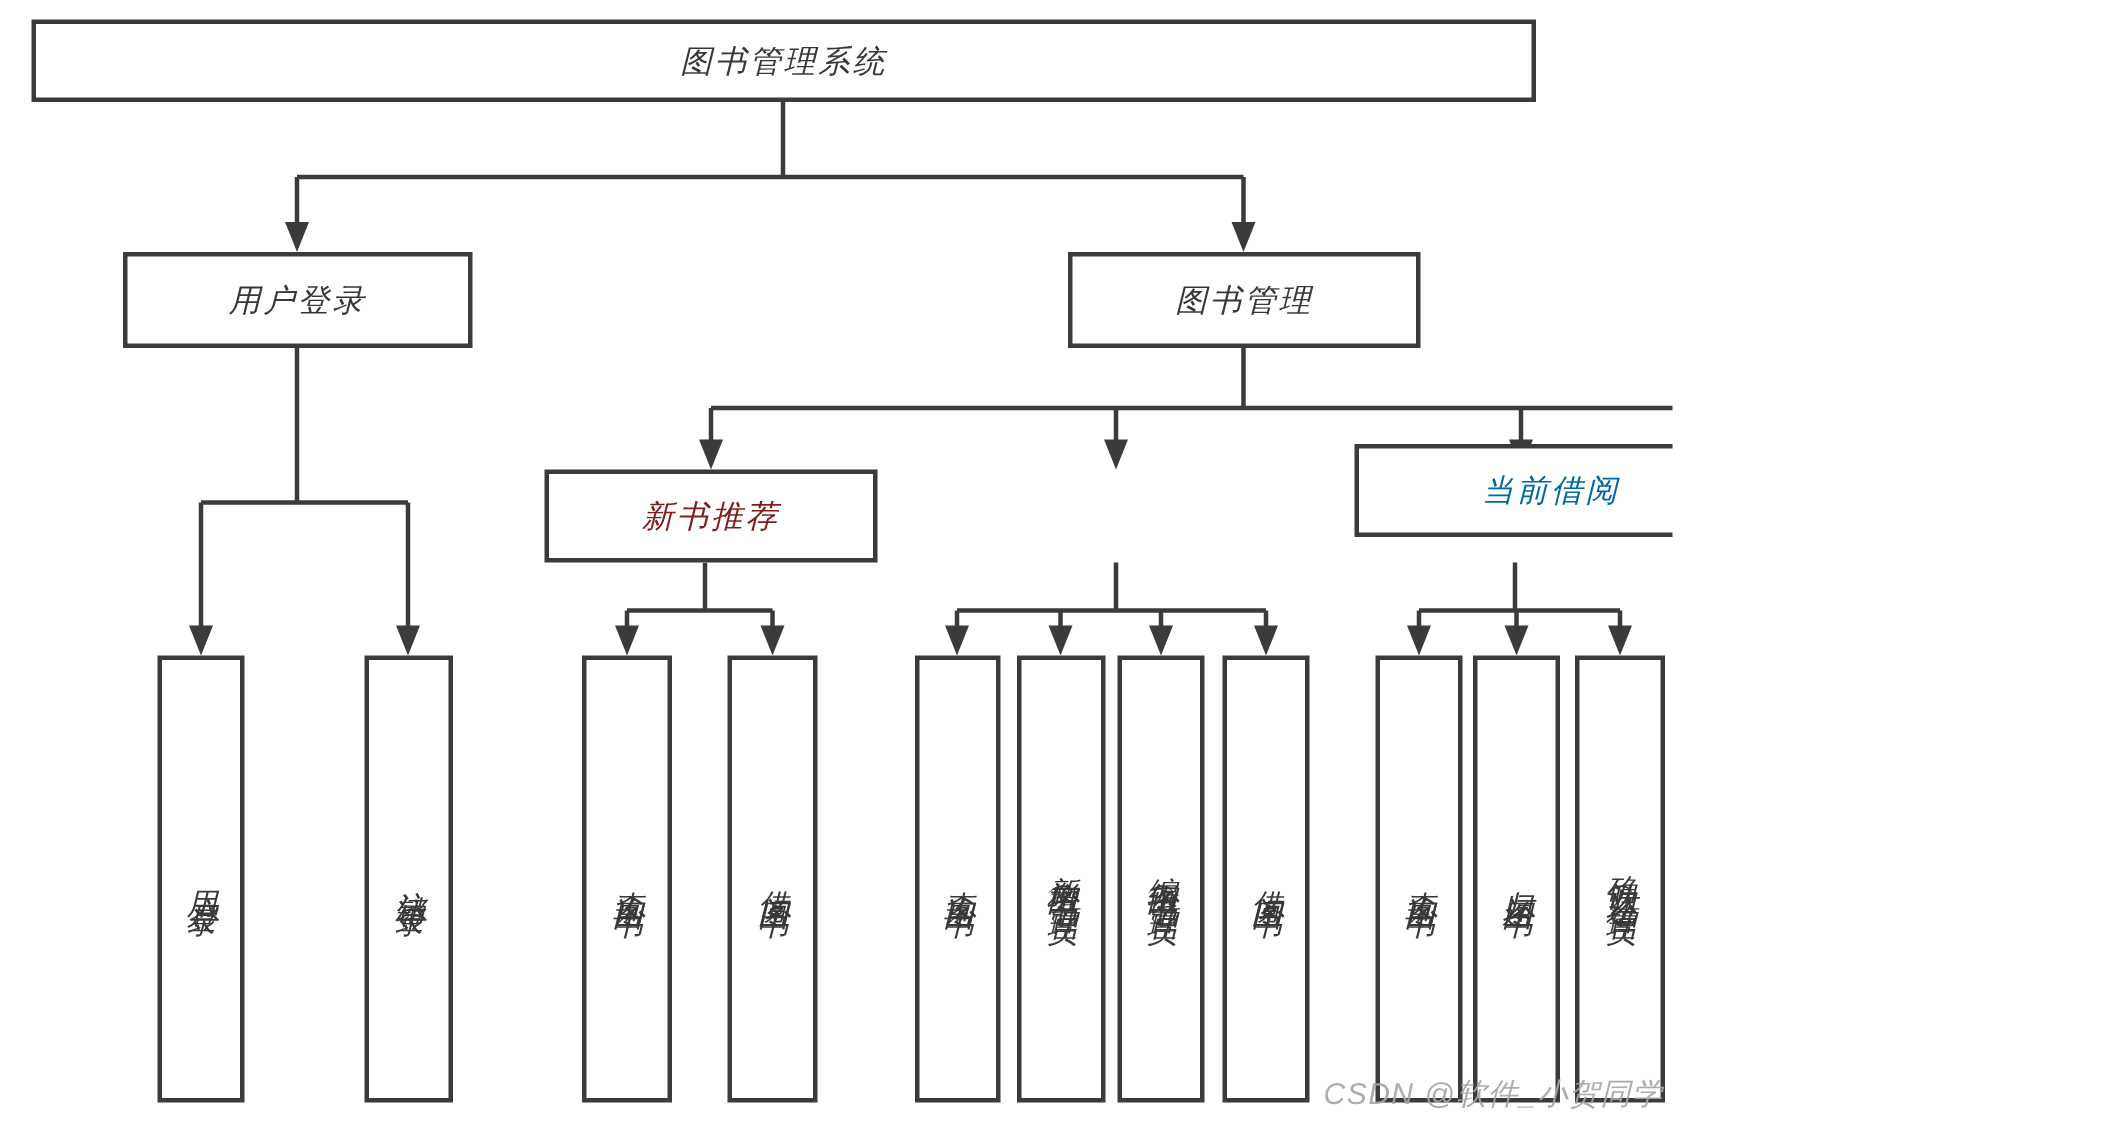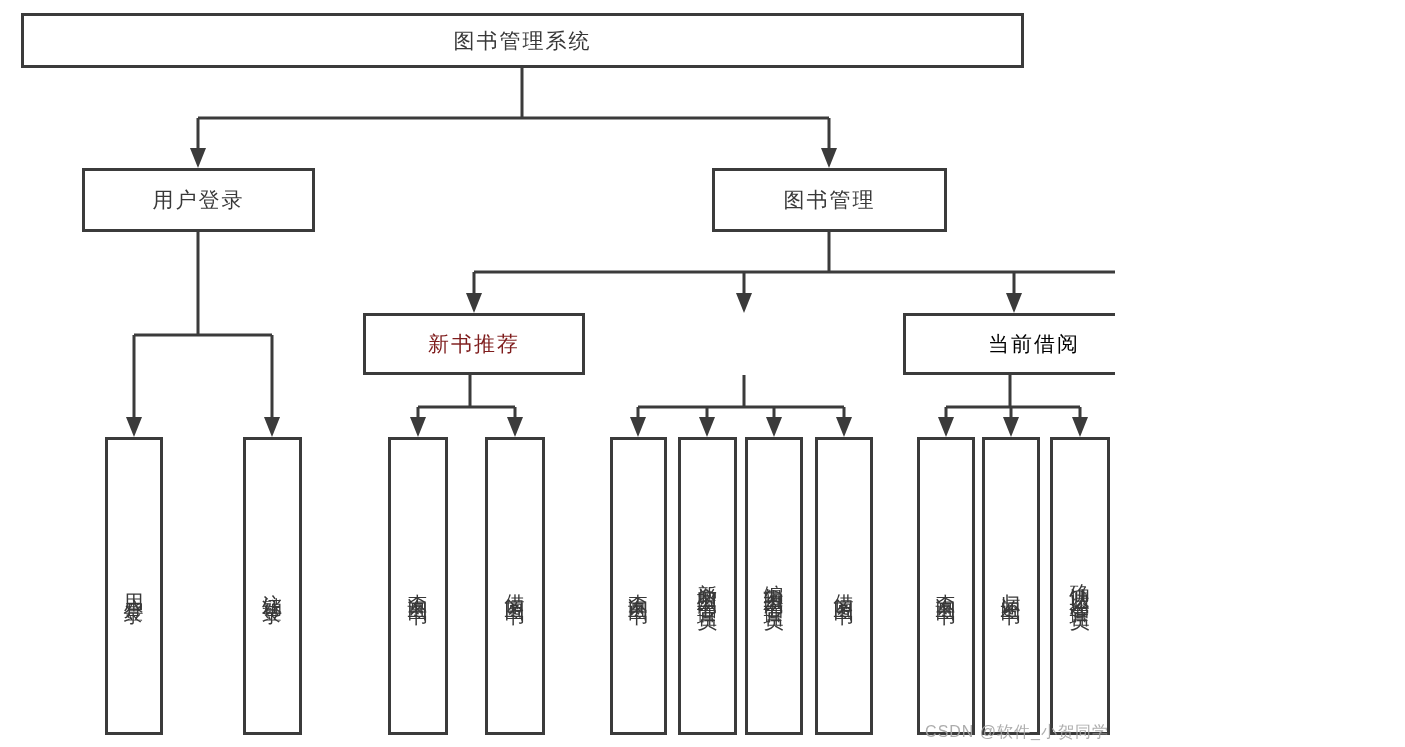--- a/index.html
+++ b/index.html
@@ -3,20 +3,21 @@
 <meta charset="utf-8">
 <style>
   html, body { margin: 0; padding: 0; background: #ffffff; }
   .canvas {
     position: relative;
     width: 1115px;
     height: 747px;
     background: #ffffff;
     font-family: "Liberation Sans", "DejaVu Sans", sans-serif;
     overflow: hidden;
+    font-style: italic;
   }
   .connectors {
     position: absolute;
     left: 0; top: 0;
     width: 1405px; height: 747px;
   }
   .box {
     position: absolute;
     background: #ffffff;
     border: 3px solid #3b3b3b;
@@ -39,21 +40,21 @@
     text-orientation: mixed;
     white-space: nowrap;
     font-size: 20px;
     letter-spacing: 4px;
     line-height: 1;
   }
   .watermark {
     position: absolute;
     right: 6px;
     bottom: 4px;
-    font-size: 16px;
+    font-size: 20px;
     letter-spacing: 1px;
     opacity: 0.92;
     z-index: 10;
     white-space: nowrap;
   }
 </style>
 </head>
 <body>
 
 <div class="canvas">
@@ -108,21 +109,21 @@
   <div class="box hbox" style="left: 82px; top: 168px; width: 233px; height: 64px; border-color: rgb(59, 59, 59); color: rgb(56, 56, 56);">
     <span>用户登录</span>
   </div>
   <div class="box hbox" style="left: 712px; top: 168px; width: 235px; height: 64px; border-color: rgb(59, 59, 59); color: rgb(56, 56, 56); text-align: right;">
     <span>图书管理</span>
   </div>
 
   <div class="box hbox" style="left: 363px; top: 313px; width: 222px; height: 62px; border-color: rgb(59, 59, 59); color: #7f1d1d;">
     <span>新书推荐</span>
   </div>
-  <div class="box hbox" style="left: 903px; top: 313px; width: 222px; height: 62px; border-color: rgb(59, 59, 59); color: #000000; padding-left: 40px;">
+  <div class="box hbox" style="left: 903px; top: 296px; width: 222px; height: 62px; border-color: rgb(59, 59, 59); color: #0369a1; padding-left: 40px;">
     <span>当前借阅</span>
   </div>
 
   <div class="box vbox" style="left: 105px; top: 437px; width: 58px; height: 298px; border-color: rgb(59, 59, 59); color: rgb(56, 56, 56);">
     <span>用户登录</span>
   </div>
   <div class="box vbox" style="left: 243px; top: 437px; width: 59px; height: 298px; border-color: rgb(59, 59, 59); color: rgb(56, 56, 56);">
     <span>注销登录</span>
   </div>
 

